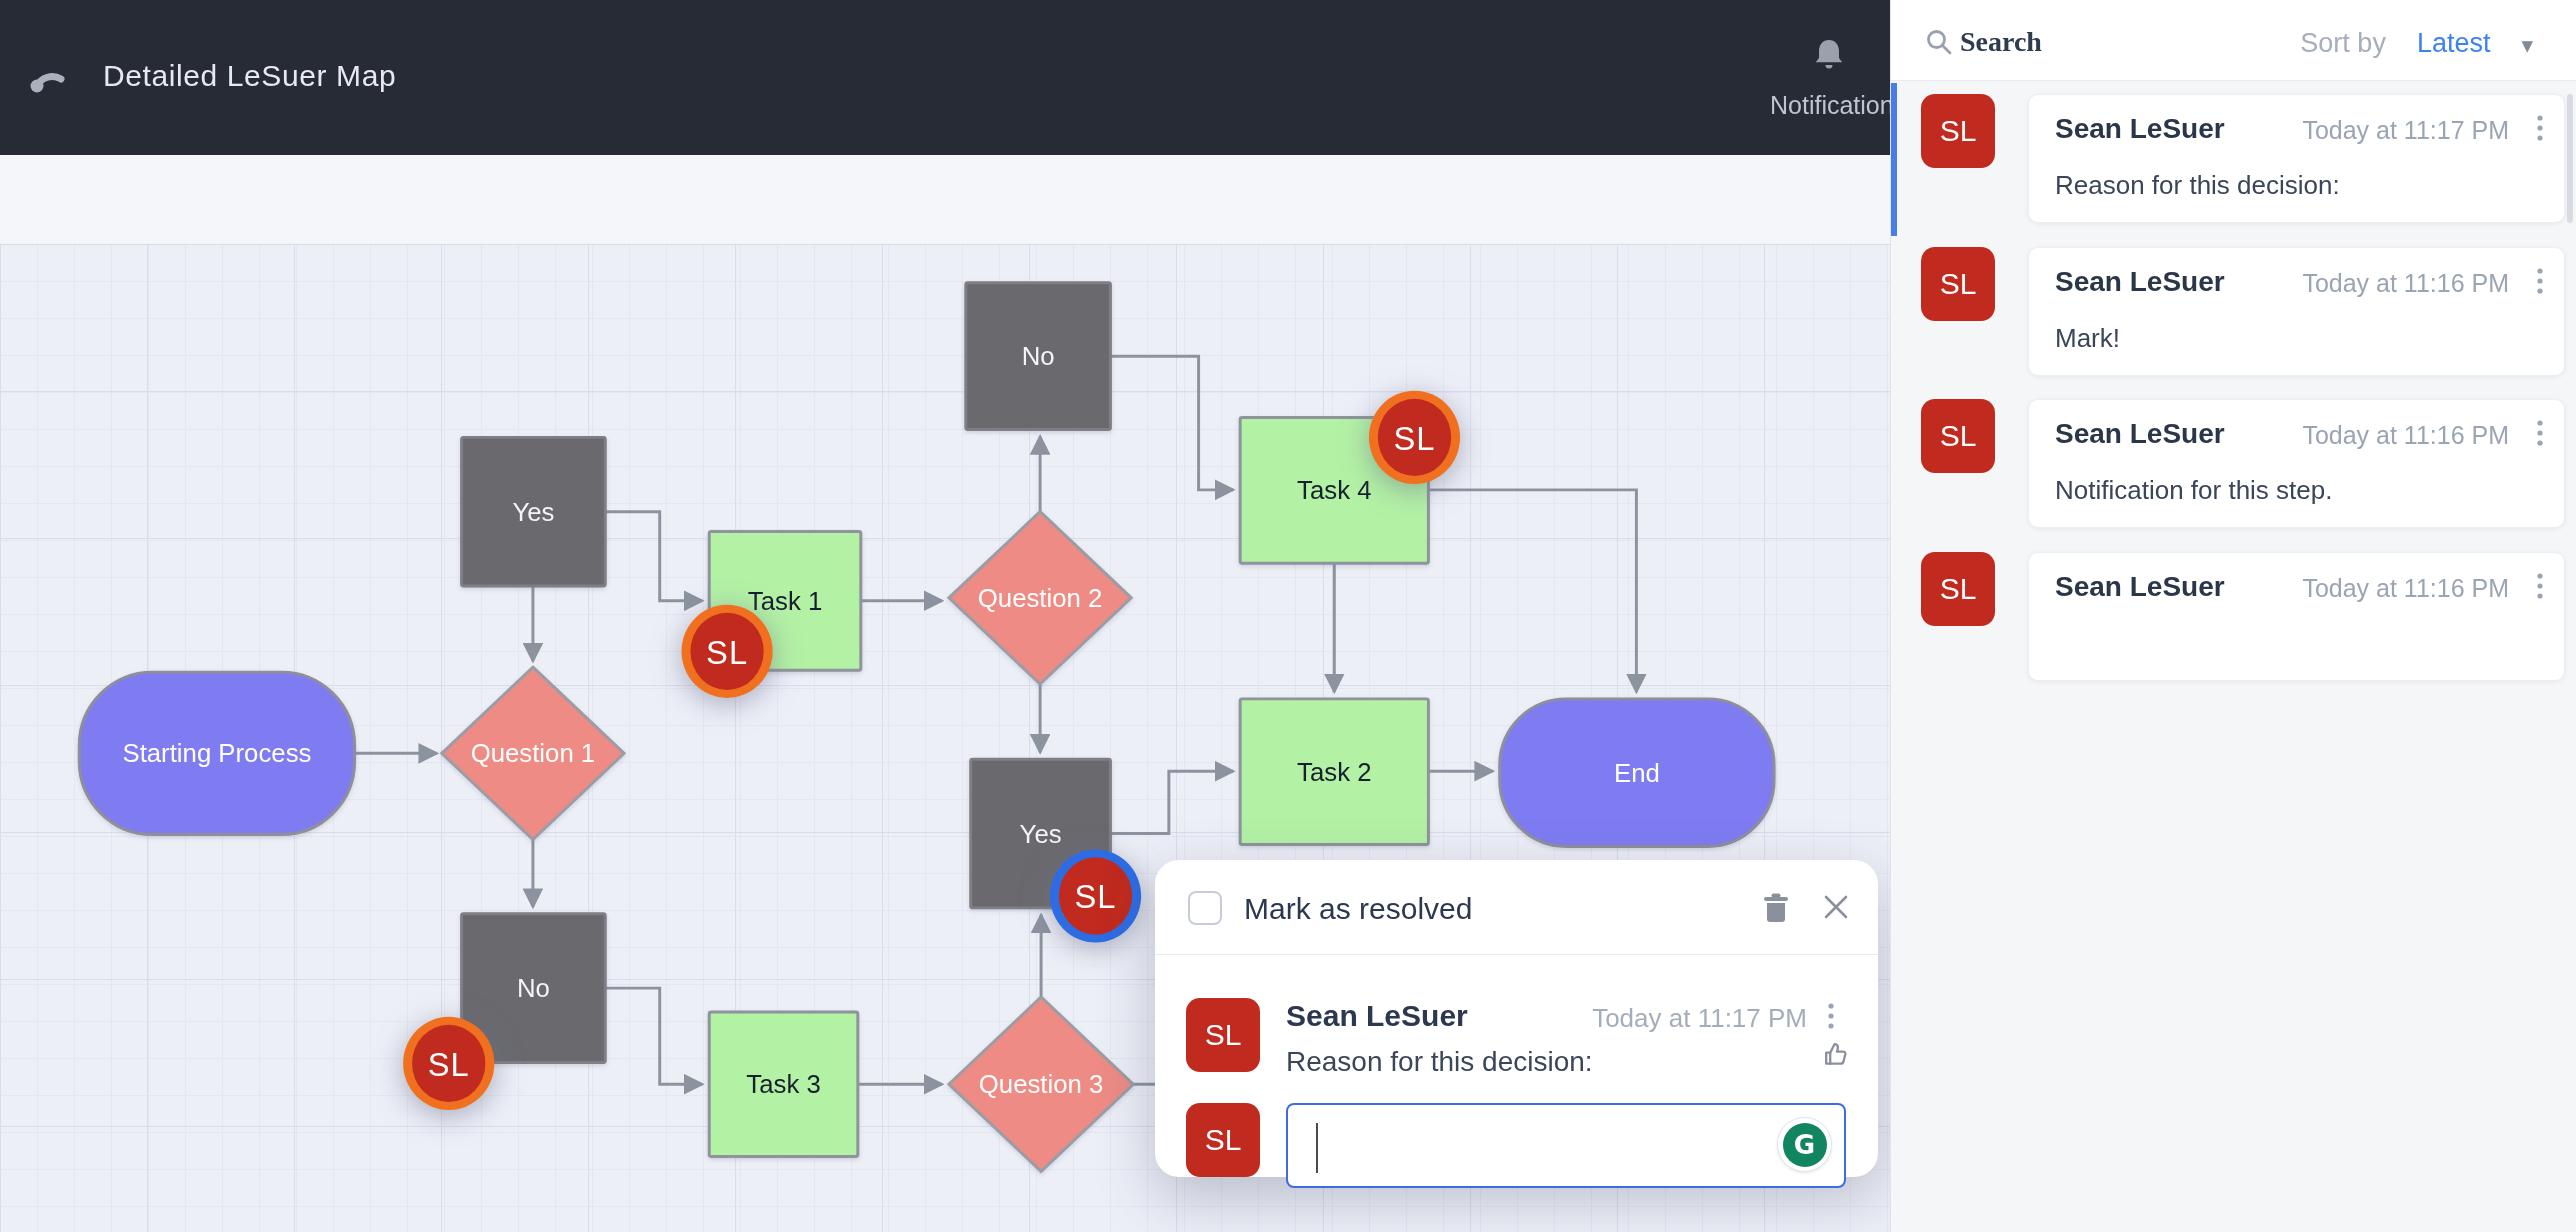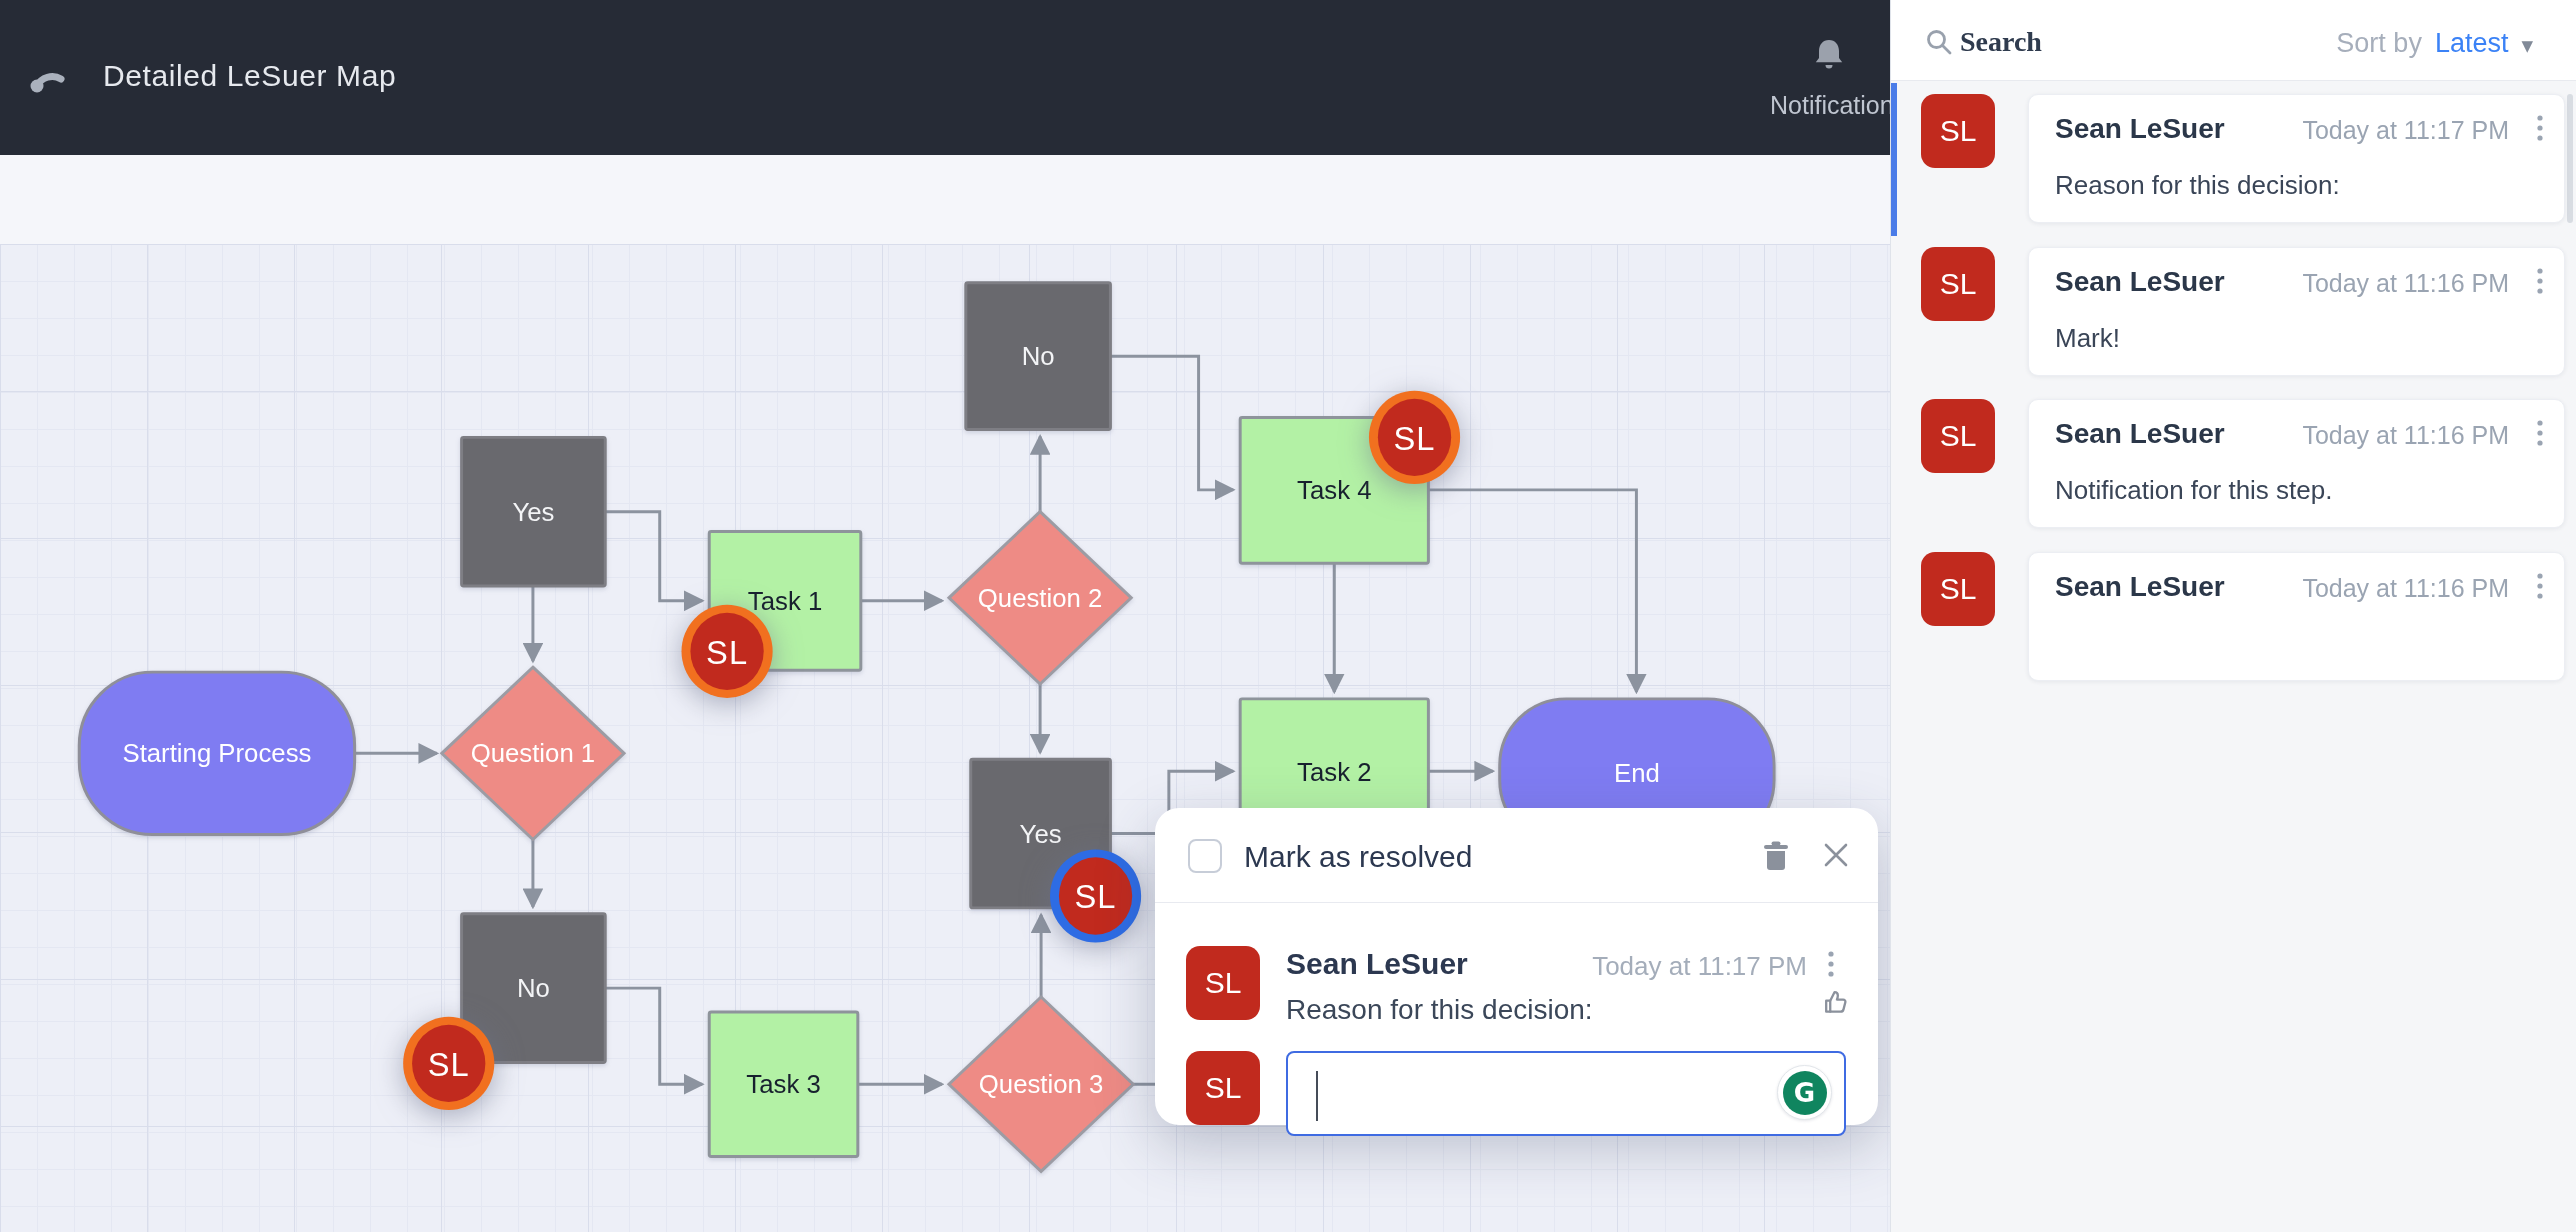--- a/index.html
+++ b/index.html
@@ -51,21 +51,21 @@
       linear-gradient(#d9ddeb 1px, transparent 1px),
       linear-gradient(90deg, #d9ddeb 1px, transparent 1px),
       linear-gradient(#e4e7f2 1px, transparent 1px),
       linear-gradient(90deg, #e4e7f2 1px, transparent 1px);
     background-size:147px 147px,147px 147px,37px 37px,37px 37px; }
   #flow-svg { position:absolute; left:0; top:0; }
   .flow-shape { filter:drop-shadow(0 2px 2px rgba(110,120,150,.25)); }
   .flow-badge { filter:drop-shadow(0 6px 14px rgba(110,115,140,.55)); }
 
   
-  .popup { position:absolute; left:1155px; top:808px; width:723px; height:317px; background:#fff;
+  .popup { position:absolute; left:1155px; top:860px; width:723px; height:317px; background:#fff;
            border-radius:24px; box-shadow:0 20px 59px rgba(50,60,90,.28); z-index:20; }
   .popup-head { position:relative; height:95px; border-bottom:1px solid #e8eaf0; }
   .checkbox { position:absolute; left:33px; top:31px; width:34px; height:34px; border:2px solid #c7cdd8;
               border-radius:8px; background:#fff; }
   .resolve { position:absolute; left:89px; top:32px; font-size:30px; font-weight:500; color:#2c3850; }
   .ph-trash { position:absolute; left:606px; top:32px; }
   .ph-x { position:absolute; left:668px; top:34px; }
   .avatar { background:#c12a1e; border-radius:14px; color:#fff; display:flex; align-items:center;
             justify-content:center; font-weight:500; }
   .pc-avatar { position:absolute; left:31px; top:138px; width:74px; height:74px; font-size:30px; }
@@ -87,21 +87,21 @@
                 align-items:center; justify-content:center; font-size:26px; font-weight:700;
                 font-family:"DejaVu Sans",sans-serif; }
 
   
   .sidebar { position:absolute; left:1890px; top:0; width:686px; height:1233px; background:#f5f6f8;
              border-left:1px solid #dfe3ea; z-index:30; }
   .sb-head { position:absolute; left:0; top:0; width:686px; height:81px; background:#fff;
              border-bottom:1px solid #e8eaef; }
   .sb-search-icon { position:absolute; left:33px; top:27px; }
   .sb-search-label { position:absolute; left:69px; top:26px; font-size:28px; font-weight:700; color:#2f3b4e;font-family:Liberation Serif, serif; }
-  .sb-sort { position:absolute; right:44px; top:28px; display:flex; align-items:center; gap:13px; }
+  .sb-sort { position:absolute; right:44px; top:28px; display:flex; align-items:center; gap:31px; }
   .sb-sortby { font-size:27px; color:#a6aebb; }
   .sb-latest { font-size:27px; color:#3b82f6; }
   .sb-caret { font-size:15px; color:#818a98; font-family:"DejaVu Sans",sans-serif; padding-top:4px; }
   .sel-bar { position:absolute; left:0; top:83px; width:6px; height:153px; background:#4a7ce8; }
   .sb-scroll { position:absolute; right:3px; top:94px; width:6px; height:129px; background:#d8dce2; border-radius:3px; }
   .comment-row { position:absolute; left:0; width:686px; height:129px; }
   .cr-avatar { position:absolute; left:30px; top:0; width:74px; height:74px; font-size:30px; }
   .cr-card { position:absolute; left:137px; top:0; width:537px; height:129px; background:#fff;
              border:1px solid #eceef3; border-radius:10px; box-shadow:0 1px 4px rgba(40,50,80,.08); }
   .cr-name { position:absolute; left:26px; top:18px; font-size:28px; font-weight:700; color:#2b3749; }

